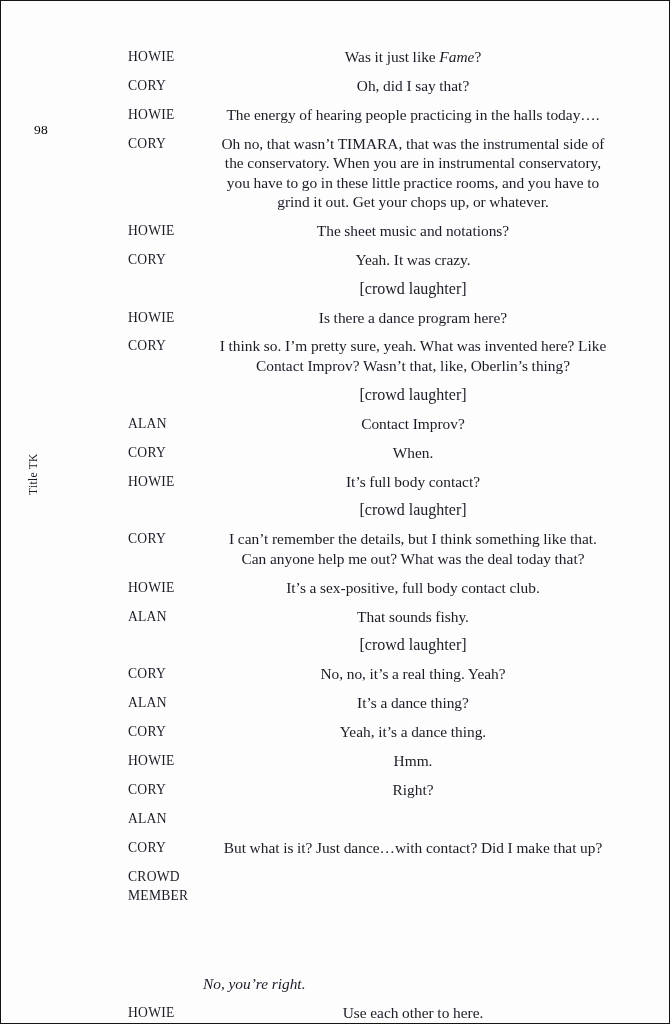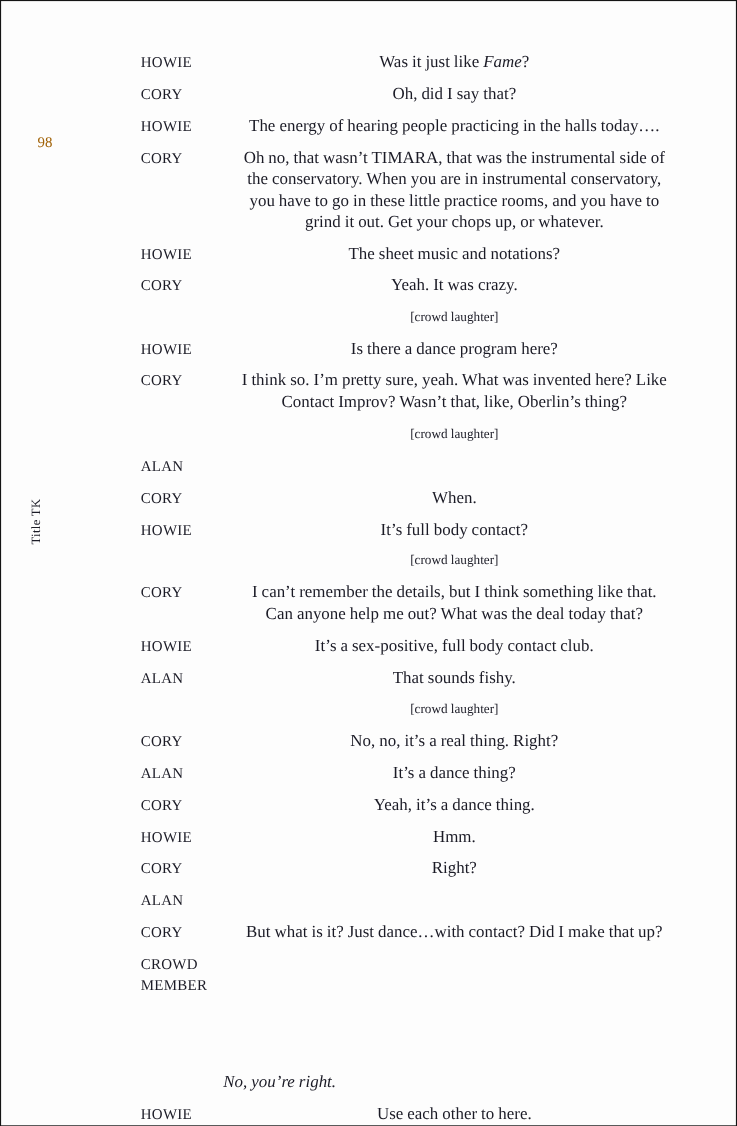--- a/index.html
+++ b/index.html
@@ -20,21 +20,21 @@
     color: #1b1b26;
   }
 
   
   .folio {
     position: absolute;
     left: 33px;
     top: 121px;
     font-size: 13.5px;
     letter-spacing: 0.2px;
-    color: #a16207;
+    color: #000000;
   }
 
   .running-head {
     position: absolute;
     left: 26px;
     top: 462px;
     width: 90px;
     font-size: 11.5px;
     letter-spacing: 0.3px;
     color: #1b1b26;
@@ -78,21 +78,21 @@
   .line i, .line em { font-style: italic; }
 
   
   .entry.stacked { margin-bottom: 9.5px; flex-direction: column; }
   .entry.stacked .line { padding-top: 19.4px; }
 
   
   .direction {
     margin: 0 0 9.5px 0;
     padding-left: 88px;
-    font-size: 12px;
+    font-size: 16px;
     line-height: 19.4px;
     text-align: center;
   }
 
   .indent-italic {
     font-style: italic;
     display: inline-block;
     padding-left: 75px;
   }
 </style>
@@ -135,20 +135,21 @@
         <div class="speaker">HOWIE</div>
         <div class="line">Is there a dance program here?</div>
       </div>
       <div class="entry">
         <div class="speaker">CORY</div>
         <div class="line">I think so. I’m pretty sure, yeah. What was invented here? Like Contact Improv? Wasn’t that, like, Oberlin’s thing?</div>
       </div>
       <div class="direction">[crowd laughter]</div>
       <div class="entry">
         <div class="speaker">ALAN</div>
+        <div class="line">Contact Improv?</div>
       </div>
       <div class="entry">
         <div class="speaker">CORY</div>
         <div class="line">When.</div>
       </div>
       <div class="entry">
         <div class="speaker">HOWIE</div>
         <div class="line">It’s full body contact?</div>
       </div>
       <div class="direction">[crowd laughter]</div>
@@ -160,21 +161,21 @@
         <div class="speaker">HOWIE</div>
         <div class="line">It’s a sex-positive, full body contact club.</div>
       </div>
       <div class="entry">
         <div class="speaker">ALAN</div>
         <div class="line">That sounds fishy.</div>
       </div>
       <div class="direction">[crowd laughter]</div>
       <div class="entry">
         <div class="speaker">CORY</div>
-        <div class="line">No, no, it’s a real thing. Right?</div>
+        <div class="line">No, no, it’s a real thing. Yeah?</div>
       </div>
       <div class="entry">
         <div class="speaker">ALAN</div>
         <div class="line">It’s a dance thing?</div>
       </div>
       <div class="entry">
         <div class="speaker">CORY</div>
         <div class="line">Yeah, it’s a dance thing.</div>
       </div>
       <div class="entry">

